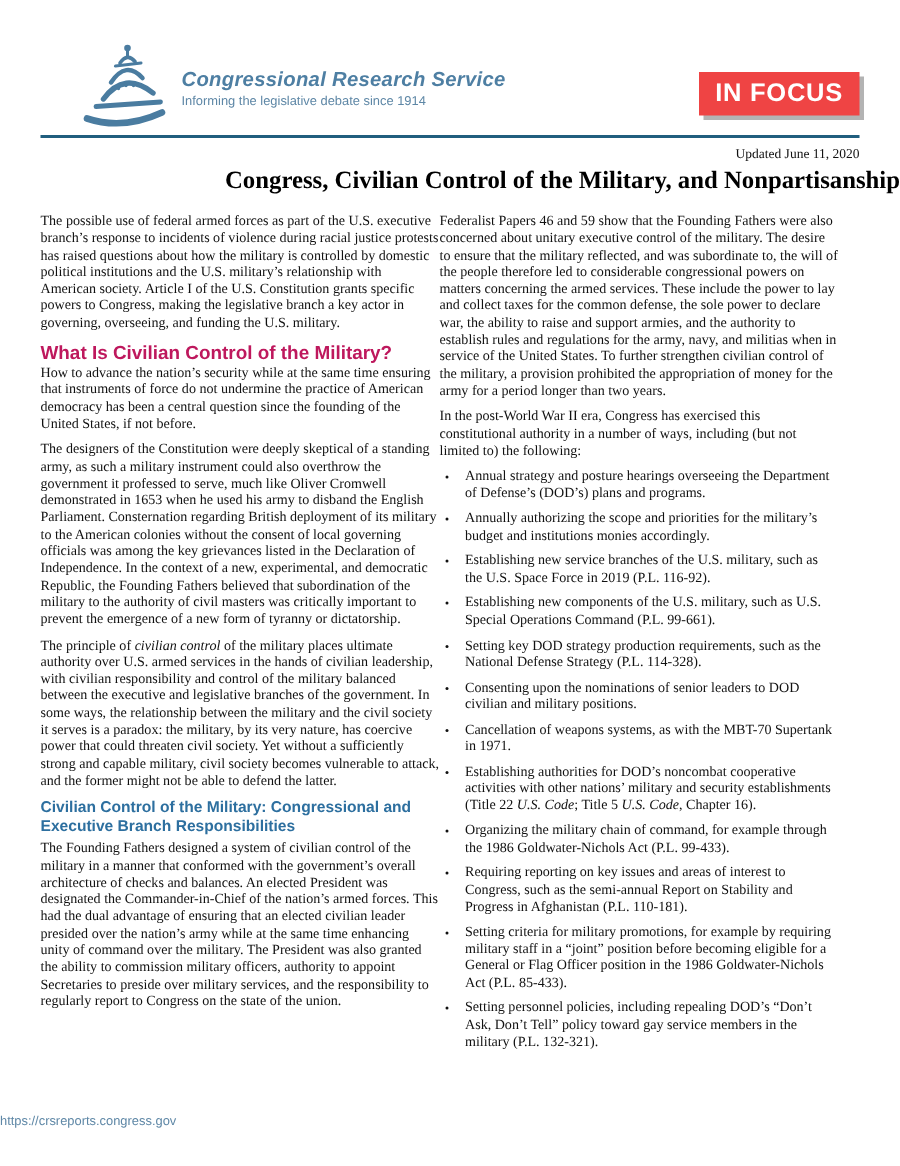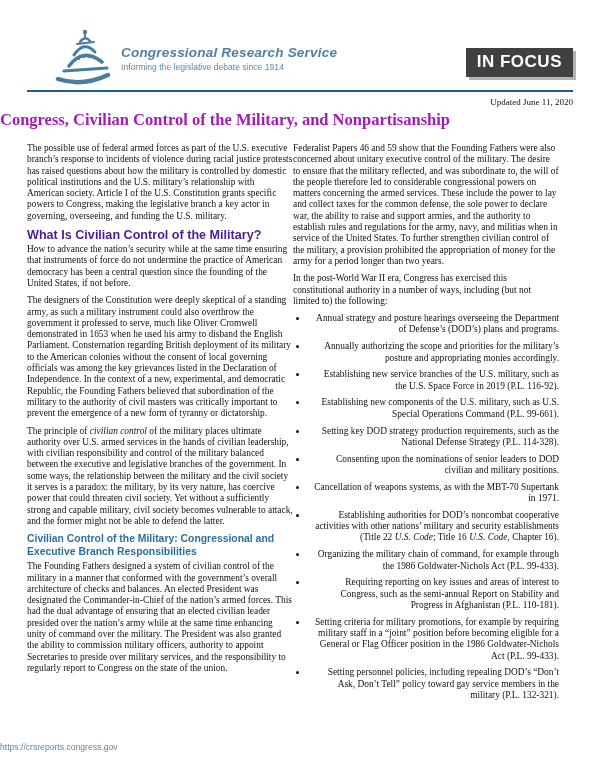--- a/index.html
+++ b/index.html
@@ -8,44 +8,44 @@
     overflow:hidden; font-family:"Liberation Serif", serif; color:#111;
   }
   
   .header { position:absolute; top:28px; left:27px; right:27px; height:60px; }
   .logo { position:absolute; left:24px; top:0; display:flex; align-items:flex-start; }
   .dome { display:block; width:64px; height:58px; }
   .logo-text { margin-left:6px; padding-top:17px; font-family:"Liberation Sans", sans-serif; }
   .logo-title { font-size:13.5px; font-weight:bold; font-style:italic; color:#4E7FA3; letter-spacing:.2px; }
   .logo-tagline { font-size:8.6px; color:#5E87A6; margin-top:2px; }
   .badge {
-    position:absolute; right:0; top:20px; background:#404040; color:#fff;
+    position:absolute; right:0; top:20px; background:#ef4444; color:#fff;
     font-family:"Liberation Sans", sans-serif; font-weight:bold; font-size:17px;
     padding:4px 11px 5px 11px; letter-spacing:.5px; box-shadow:3px 3px 0 #b3b3b3;
   }
   .rule { position:absolute; top:90px; left:27px; right:27px; height:2px; background:#205E7E; }
   .updated { position:absolute; top:97px; right:27px; font-size:9px; color:#111;text-align:right; }
   .title {
-    position:absolute; top:110px; left:0; width:100%; margin:0; text-align:left;
-    font-size:16.5px; font-weight:bold; color:#a21caf;
+    position:absolute; top:110px; left:0; width:100%; margin:0; text-align:right;
+    font-size:16.5px; font-weight:bold; color:#000000;
   }
   
   .columns { position:absolute; top:143px; left:27px; width:546px; display:flex; }
   .col { width:266px; font-size:9.4px; line-height:11.3px; text-align:left; }
   .col p { margin:0 0 6px 0; }
   .h2 {
     font-family:"Liberation Sans", sans-serif; font-weight:bold; font-size:12.6px;
-    color:#4c1d95; margin:3px 0 2px 0; line-height:14px;
+    color:#be185d; margin:3px 0 2px 0; line-height:14px;
   }
   .h3 {
     font-family:"Liberation Sans", sans-serif; font-weight:bold; font-size:10.4px;
     color:#2D6F9F; margin:3px 0 3px 0; line-height:12.5px;
   }
   ul.bullets { margin:2px 0 0 3px; padding-left:12px; }
-  ul.bullets li { margin-bottom:5.5px; padding-left:2px;text-align:right; }
+  ul.bullets li { margin-bottom:5.5px; padding-left:2px; }
   .footer {
     position:absolute; top:742px; left:0; width:100%; text-align:left;
     font-family:"Liberation Sans", sans-serif; font-size:8.6px; color:#5E87A6;
     text-decoration:none; cursor:pointer;
   }
 </style>
 </head>
 <body>
 
 <div class="page">
@@ -89,30 +89,30 @@
         <p><span>The designers of the Constitution were deeply skeptical of a standing army, as such a military instrument could also overthrow the government it professed to serve, much like Oliver Cromwell demonstrated in 1653 when he used his army to disband the English Parliament. Consternation regarding British deployment of its military to the American colonies without the consent of local governing officials was among the key grievances listed in the Declaration of Independence. In the context of a new, experimental, and democratic Republic, the Founding Fathers believed that subordination of the military to the authority of civil masters was critically important to prevent the emergence of a new form of tyranny or dictatorship.</span></p>
         <p><span>The principle of </span><i>civilian control</i><span> of the military places ultimate authority over U.S. armed services in the hands of civilian leadership, with civilian responsibility and control of the military balanced between the executive and legislative branches of the government. In some ways, the relationship between the military and the civil society it serves is a paradox: the military, by its very nature, has coercive power that could threaten civil society. Yet without a sufficiently strong and capable military, civil society becomes vulnerable to attack, and the former might not be able to defend the latter.</span></p>
         <div class="h3">Civilian Control of the Military: Congressional and Executive Branch Responsibilities</div>
         <p><span>The Founding Fathers designed a system of civilian control of the military in a manner that conformed with the government’s overall architecture of checks and balances. An elected President was designated the Commander-in-Chief of the nation’s armed forces. This had the dual advantage of ensuring that an elected civilian leader presided over the nation’s army while at the same time enhancing unity of command over the military. The President was also granted the ability to commission military officers, authority to appoint Secretaries to preside over military services, and the responsibility to regularly report to Congress on the state of the union.</span></p>
       </section>
     <section class="col">
         <p><span>Federalist Papers 46 and 59 show that the Founding Fathers were also concerned about unitary executive control of the military. The desire to ensure that the military reflected, and was subordinate to, the will of the people therefore led to considerable congressional powers on matters concerning the armed services. These include the power to lay and collect taxes for the common defense, the sole power to declare war, the ability to raise and support armies, and the authority to establish rules and regulations for the army, navy, and militias when in service of the United States. To further strengthen civilian control of the military, a provision prohibited the appropriation of money for the army for a period longer than two years.</span></p>
         <p><span>In the post-World War II era, Congress has exercised this constitutional authority in a number of ways, including (but not limited to) the following:</span></p>
         <ul class="bullets">
           <li><span>Annual strategy and posture hearings overseeing the Department of Defense’s (DOD’s) plans and programs.</span></li>
-          <li><span>Annually authorizing the scope and priorities for the military’s posture and appropriating monies accordingly.</span></li>
+          <li><span>Annually authorizing the scope and priorities for the military’s budget and institutions monies accordingly.</span></li>
           <li><span>Establishing new service branches of the U.S. military, such as the U.S. Space Force in 2019 (P.L. 116-92).</span></li>
           <li><span>Establishing new components of the U.S. military, such as U.S. Special Operations Command (P.L. 99-661).</span></li>
           <li><span>Setting key DOD strategy production requirements, such as the National Defense Strategy (P.L. 114-328).</span></li>
           <li><span>Consenting upon the nominations of senior leaders to DOD civilian and military positions.</span></li>
           <li><span>Cancellation of weapons systems, as with the MBT-70 Supertank in 1971.</span></li>
-          <li><span>Establishing authorities for DOD’s noncombat cooperative activities with other nations’ military and security establishments (Title 22 </span><i>U.S. Code</i><span>; Title 16 </span><i>U.S. Code</i><span>, Chapter 16).</span></li>
+          <li><span>Establishing authorities for DOD’s noncombat cooperative activities with other nations’ military and security establishments (Title 22 </span><i>U.S. Code</i><span>; Title 5 </span><i>U.S. Code</i><span>, Chapter 16).</span></li>
           <li><span>Organizing the military chain of command, for example through the 1986 Goldwater-Nichols Act (P.L. 99-433).</span></li>
           <li><span>Requiring reporting on key issues and areas of interest to Congress, such as the semi-annual Report on Stability and Progress in Afghanistan (P.L. 110-181).</span></li>
-          <li><span>Setting criteria for military promotions, for example by requiring military staff in a “joint” position before becoming eligible for a General or Flag Officer position in the 1986 Goldwater-Nichols Act (P.L. 99-433).</span></li>
+          <li><span>Setting criteria for military promotions, for example by requiring military staff in a “joint” position before becoming eligible for a General or Flag Officer position in the 1986 Goldwater-Nichols Act (P.L. 85-433).</span></li>
           <li><span>Setting personnel policies, including repealing DOD’s “Don’t Ask, Don’t Tell” policy toward gay service members in the military (P.L. 132-321).</span></li>
         </ul>
       </section>
   </main>
 
   <a class="footer">https://crsreports.congress.gov</a>
 
 </div>
 
 </body></html>

